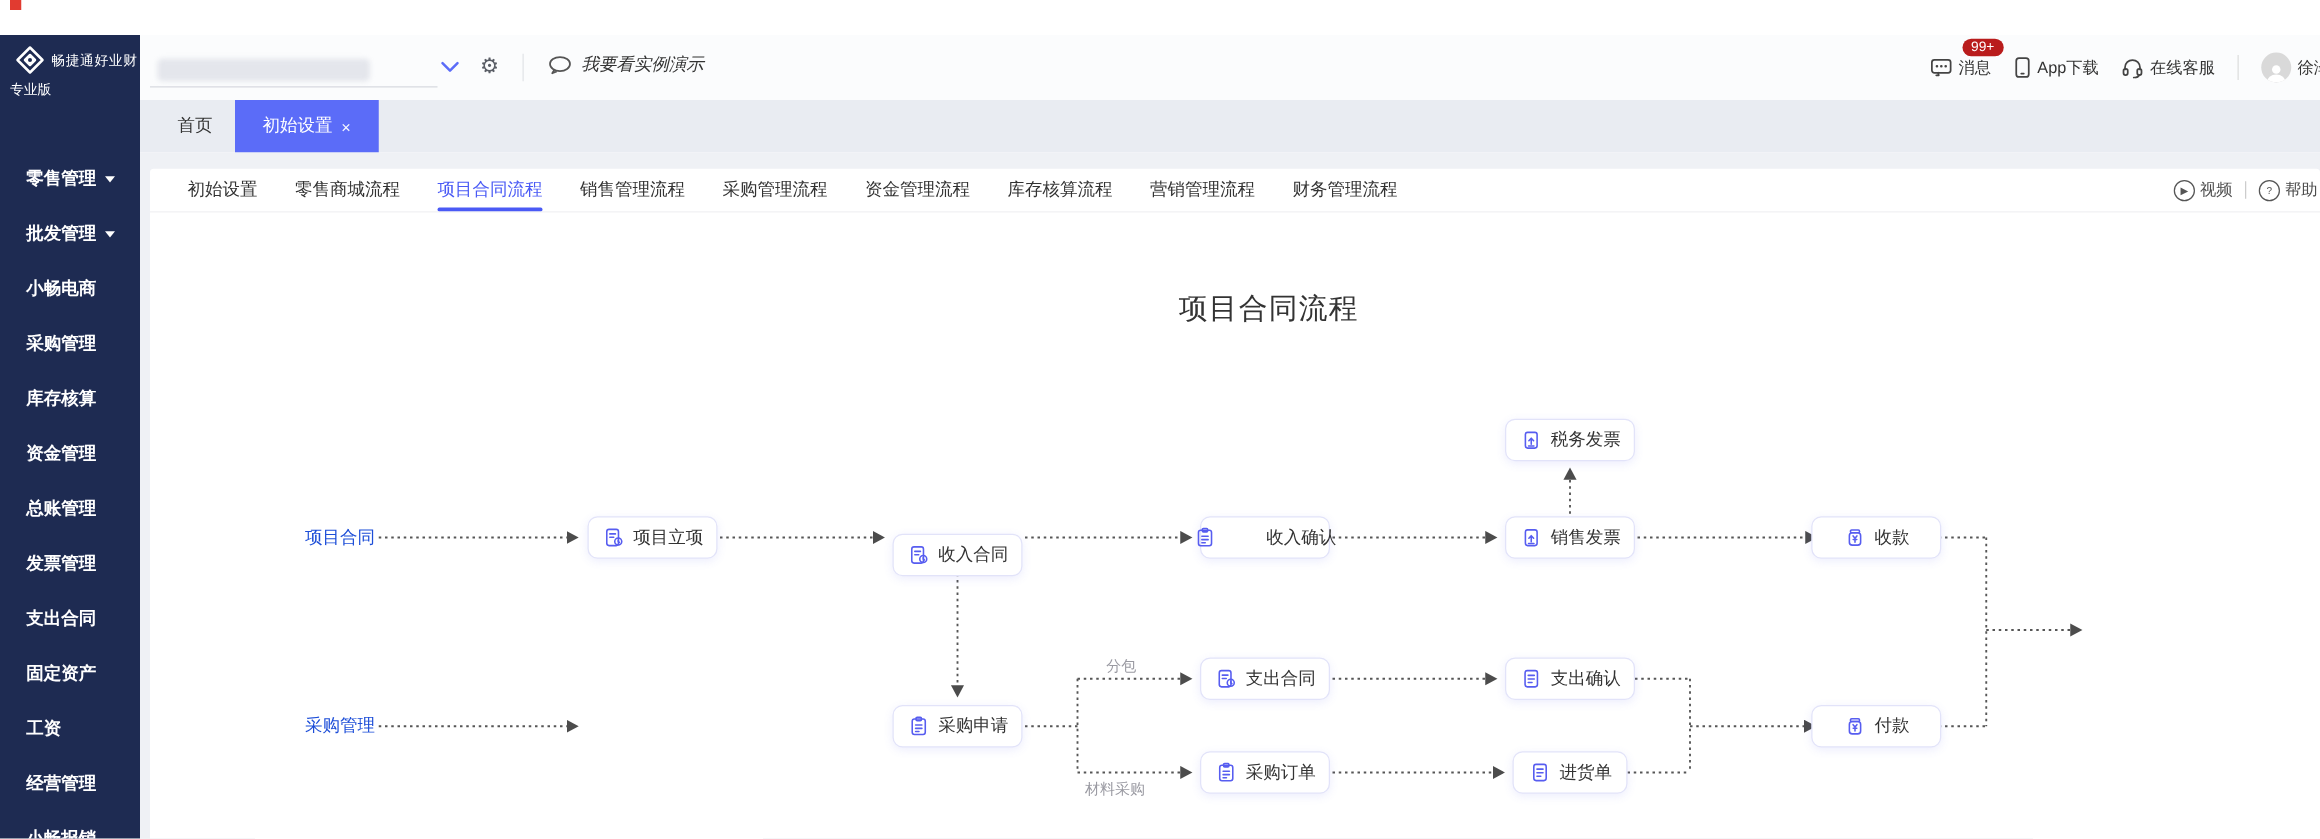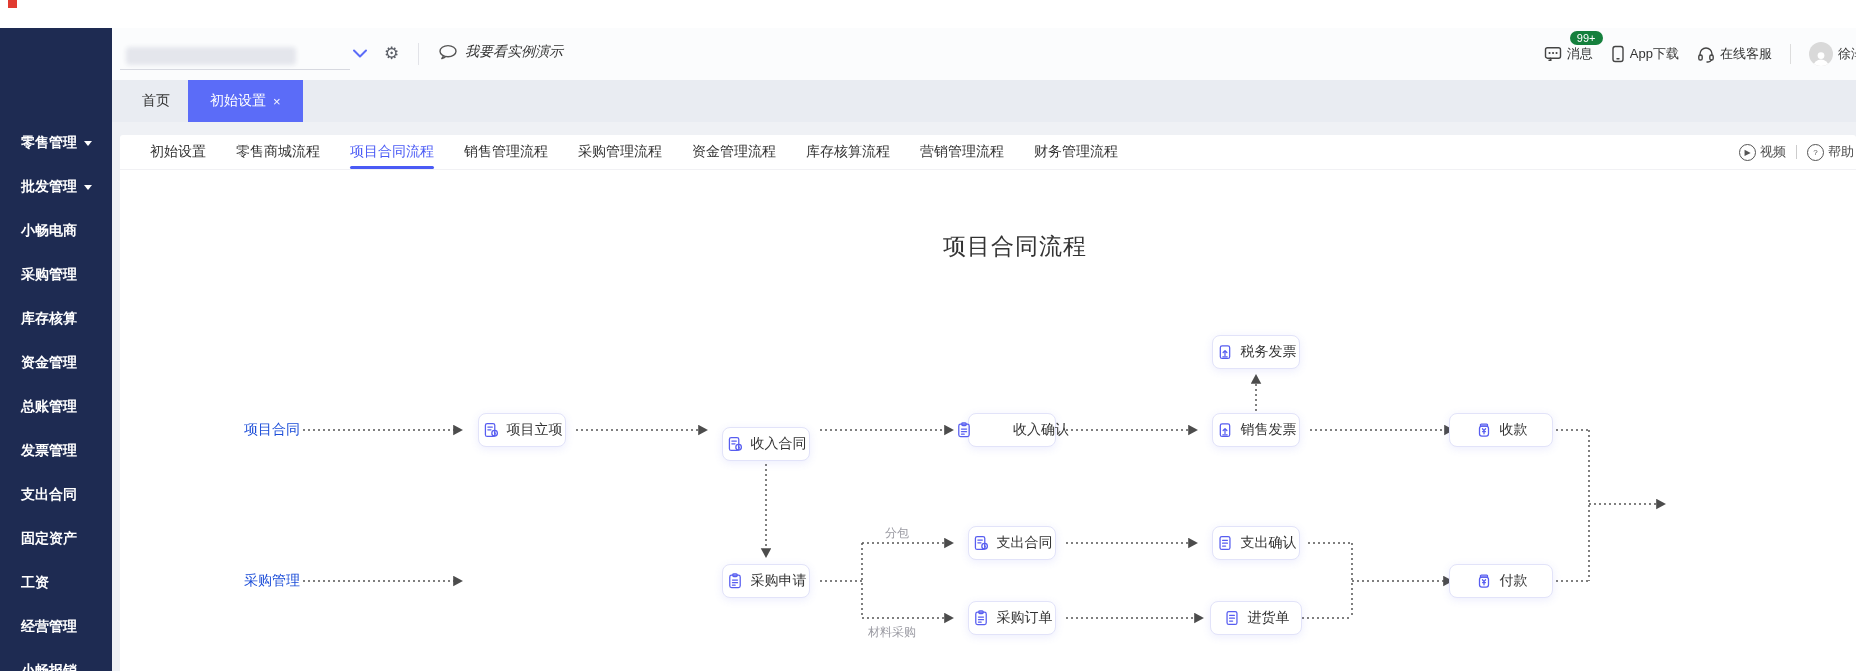--- a/index.html
+++ b/index.html
@@ -24,21 +24,21 @@
   .org-blob{position:absolute;left:14px;top:19px;width:170px;height:18px;border-radius:4px;
             background:#e4e6ec;filter:blur(2px);}
   .org-underline{position:absolute;left:8px;top:41px;width:230px;height:1px;background:#d7d9e0;}
   .hd-chevron{position:absolute;left:240px;top:20px;}
   .hd-gear{position:absolute;left:272px;top:15px;font-size:17px;color:#5a5e66;cursor:pointer;}
   .hd-divider{position:absolute;left:306px;top:15px;width:1px;height:22px;background:#e2e3e8;}
   .demo{position:absolute;left:326px;top:15px;display:flex;align-items:center;gap:7px;
         font-size:14px;color:#333;cursor:pointer;font-style:italic;}
   .hd-right{position:absolute;right:0;top:0;height:52px;display:flex;align-items:center;gap:18px;padding-right:0;}
   .hd-item{display:flex;align-items:center;gap:5px;font-size:13px;color:#333;cursor:pointer;position:relative;}
-  .badge{position:absolute;left:26px;top:-14px;background:#15803d;color:#fff;font-size:11px;
+  .badge{position:absolute;left:26px;top:-14px;background:#b91c1c;color:#fff;font-size:11px;
          padding:1px 7px;border-radius:9px;white-space:nowrap;}
   .v-div{width:1px;height:20px;background:#ddd;}
   .avatar{width:24px;height:24px;border-radius:50%;background:#d9d9d9;display:flex;align-items:flex-end;justify-content:center;overflow:hidden;}
   .user-name{font-size:13px;color:#333;white-space:nowrap;width:18px;overflow:hidden;}
   
   .tab-strip{position:absolute;left:112px;top:80px;width:1744px;height:42px;background:#e9ecf2;display:flex;align-items:stretch;}
   .wtab{display:flex;align-items:center;justify-content:center;gap:7px;font-size:14px;color:#333;
         padding:0 22px;cursor:pointer;}
   .wtab.home{padding:0 18px;margin-left:12px;}
   .wtab.active{background:#5b6cf8;color:#fff;}
@@ -62,21 +62,21 @@
   .flow-title{position:absolute;left:895px;top:96px;transform:translateX(-50%);
               font-size:23px;color:#333;letter-spacing:1px;white-space:nowrap;}
   .flow-lines{position:absolute;left:0;top:0;pointer-events:none;}
   .lane-label{position:absolute;transform:translate(-50%,-50%);font-size:14px;color:#1d4ed8;white-space:nowrap;}
   .edge-label{position:absolute;transform:translate(-50%,-50%);font-size:12px;color:#9a9aa2;white-space:nowrap;}
   .node{position:absolute;transform:translate(-50%,-50%);height:34px;box-sizing:border-box;
         display:flex;align-items:center;justify-content:center;gap:7px;background:#fff;
         border:1px solid #e2e3f9;border-radius:8px;font-size:14px;color:#333;white-space:nowrap;
         box-shadow:0 2px 8px rgba(99,104,242,.12);cursor:pointer;}
   .node svg{color:#575DF0;flex:none;}
-  .w104{width:88px}.w92{width:92px}.w80{width:104px}.w150{width:150px}
+  .w104{width:104px}.w92{width:92px}.w80{width:104px}.w150{width:150px}
 </style>
 </head>
 <body>
 
 <div class="screen">
 
   <svg width="0" height="0" style="position:absolute" aria-hidden="true">
     <defs>
       <symbol id="i-doc" viewBox="0 0 20 20">
           <g fill="none" stroke="currentColor" stroke-width="1.4" stroke-linecap="round" stroke-linejoin="round">
@@ -119,20 +119,31 @@
           </g>
         </symbol>
     </defs>
   </svg>
 
   <div class="top-strip">
     <div class="red-mark"></div>
   </div>
 
   <div class="sidebar">
+    <div class="logo-block">
+      <svg class="logo-glyph" width="26" height="26" viewBox="0 0 26 26">
+          <g fill="none" stroke="#ffffff" stroke-width="2" stroke-linejoin="round">
+            <path d="M13 3L23 13L13 23L3 13Z"></path>
+            <path d="M13 9l4 4-4 4-4-4z" fill="#ffffff"></path>
+          </g>
+          <circle cx="13" cy="13" r="1.6" fill="#1e2b52"></circle>
+        </svg>
+      <div class="brand">畅捷通好业财</div>
+      <div class="edition">专业版</div>
+    </div>
     <div class="side-menu">
       <div class="side-item">
           <span>零售管理</span>
           <span class="caret"></span>
         </div>
       <div class="side-item">
           <span>批发管理</span>
           <span class="caret"></span>
         </div>
       <div class="side-item">

